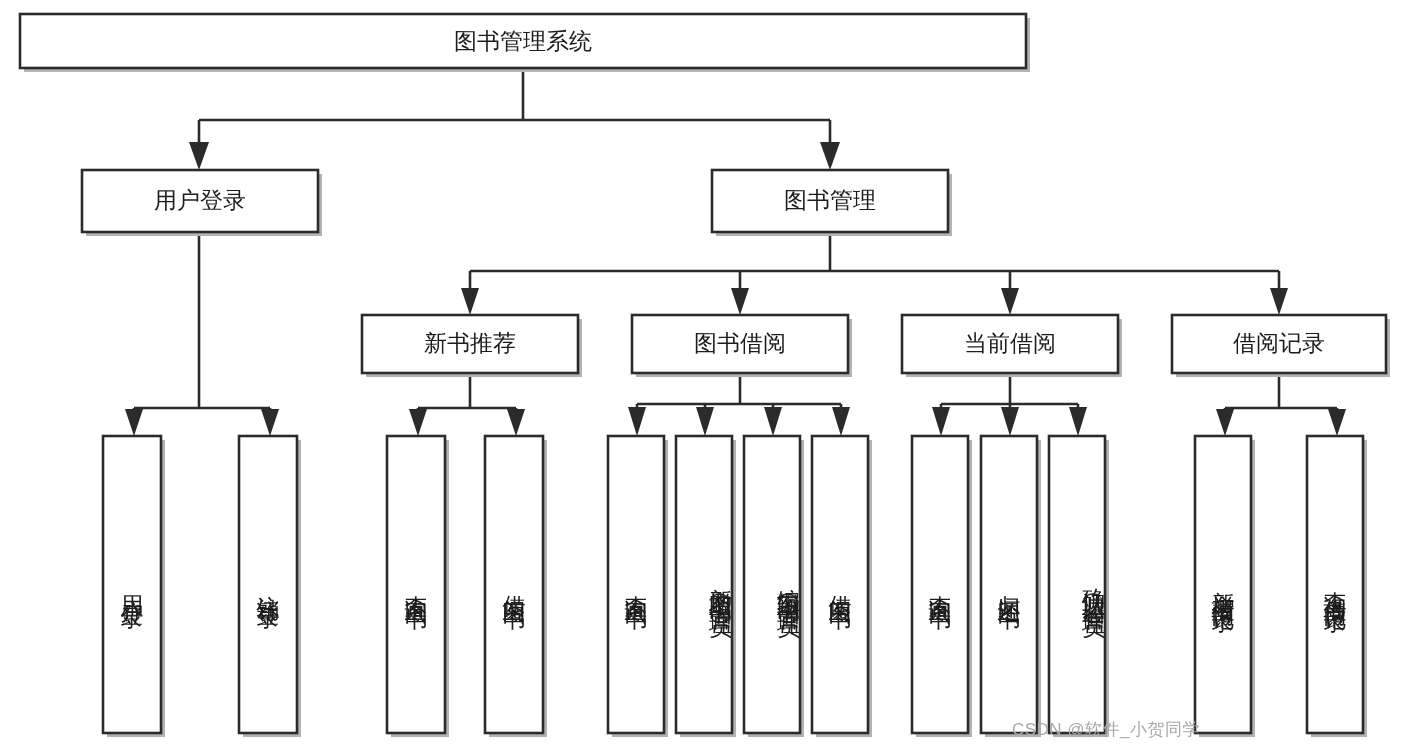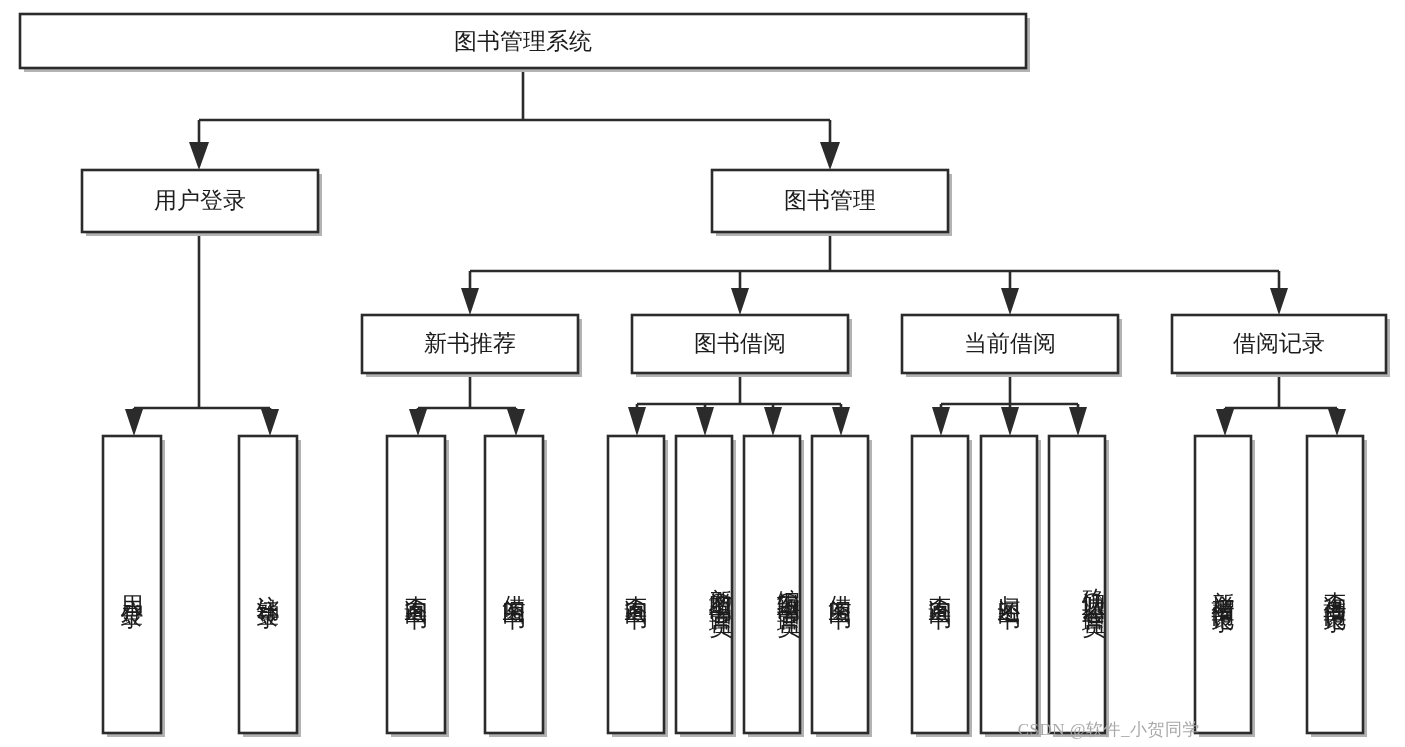--- a/index.html
+++ b/index.html
@@ -65,21 +65,21 @@
     display: flex;
     align-items: center;
     justify-content: center;
     pointer-events: none;
     text-align: center;
   }
   #watermark {
     position: absolute;
     right: 12px;
     bottom: 6px;
-    font-family: Liberation Serif, serif;
+    font-family: Liberation Sans, sans-serif;
     font-size: 17px;
     color: #a8a8a8;
     letter-spacing: 0.5px;
     white-space: nowrap;
   }
 </style>
 </head>
 <body>
 
 <div id="diagram-root">

